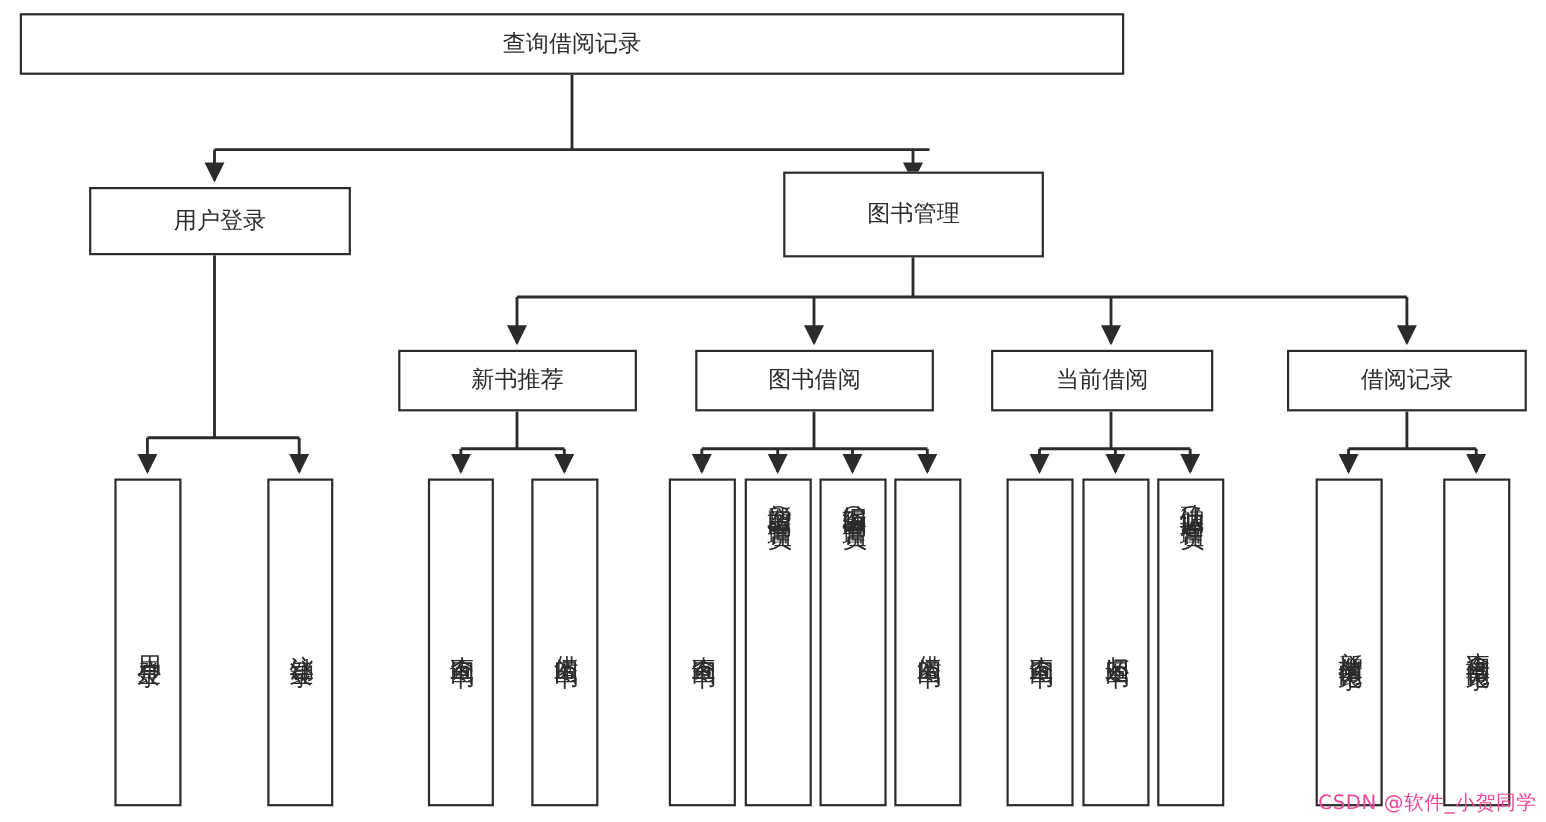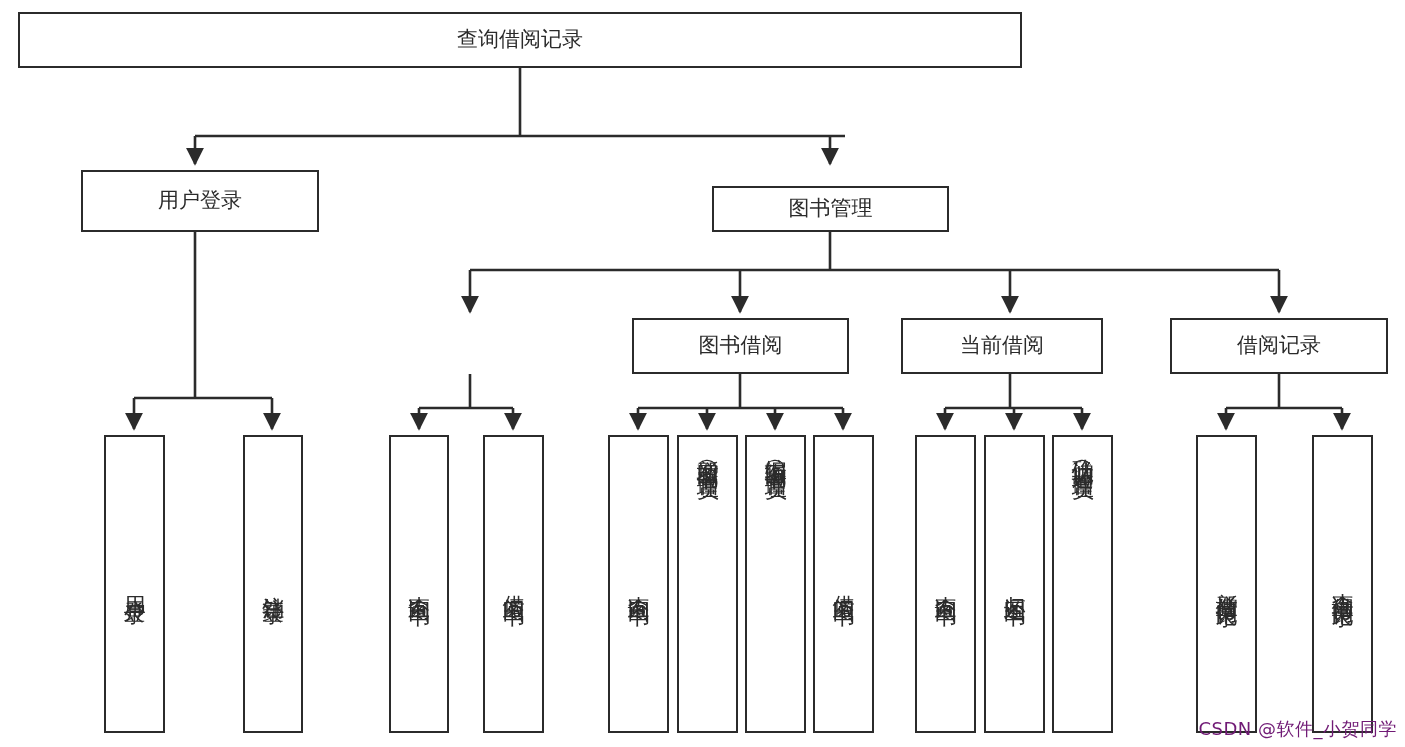--- a/index.html
+++ b/index.html
@@ -51,21 +51,21 @@
   }
   .vert.align-top {
     align-items: flex-start;
     padding-top: 4px;
   }
   #watermark {
     position: absolute;
     right: 8px;
     bottom: 6px;
     font-size: 18px;
-    color: #701a75;
+    color: #ec4899;
     white-space: nowrap;
     letter-spacing: 0.5px;
   }
 </style>
 </head>
 <body>
 
 <div id="diagram-root">
 
   <svg class="wire-layer" viewBox="0 0 1405 747" aria-hidden="true">
@@ -118,24 +118,27 @@
     </g>
   </svg>
 
   <div class="node-box horiz" id="node-root" style="left: 18px; top: 12px; width: 1004px; height: 56px;">
     <span class="node-label">查询借阅记录</span>
   </div>
 
   <div class="node-box horiz" id="node-l2-0" style="left: 81px; top: 170px; width: 238px; height: 62px;">
     <span class="node-label">用户登录</span>
   </div>
-  <div class="node-box horiz" id="node-l2-1" style="left: 712px; top: 186px; width: 237px; height: 46px;">
+  <div class="node-box horiz" id="node-l2-1" style="left: 712px; top: 156px; width: 237px; height: 78px;">
     <span class="node-label">图书管理</span>
   </div>
 
+  <div class="node-box horiz" id="node-l3-0" style="left: 362px; top: 318px; width: 217px; height: 56px;">
+    <span class="node-label">新书推荐</span>
+  </div>
   <div class="node-box horiz" id="node-l3-1" style="left: 632px; top: 318px; width: 217px; height: 56px;">
     <span class="node-label">图书借阅</span>
   </div>
   <div class="node-box horiz" id="node-l3-2" style="left: 901px; top: 318px; width: 202px; height: 56px;">
     <span class="node-label">当前借阅</span>
   </div>
   <div class="node-box horiz" id="node-l3-3" style="left: 1170px; top: 318px; width: 218px; height: 56px;">
     <span class="node-label">借阅记录</span>
   </div>
 

